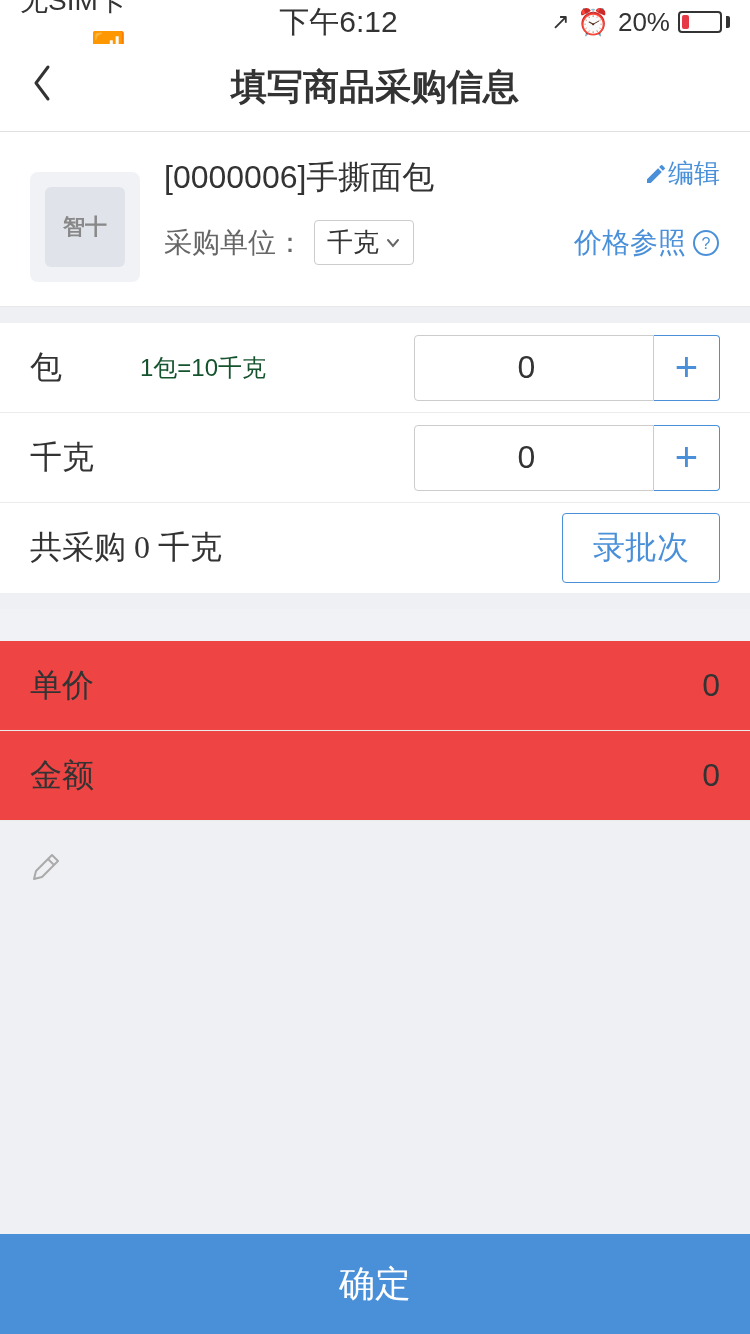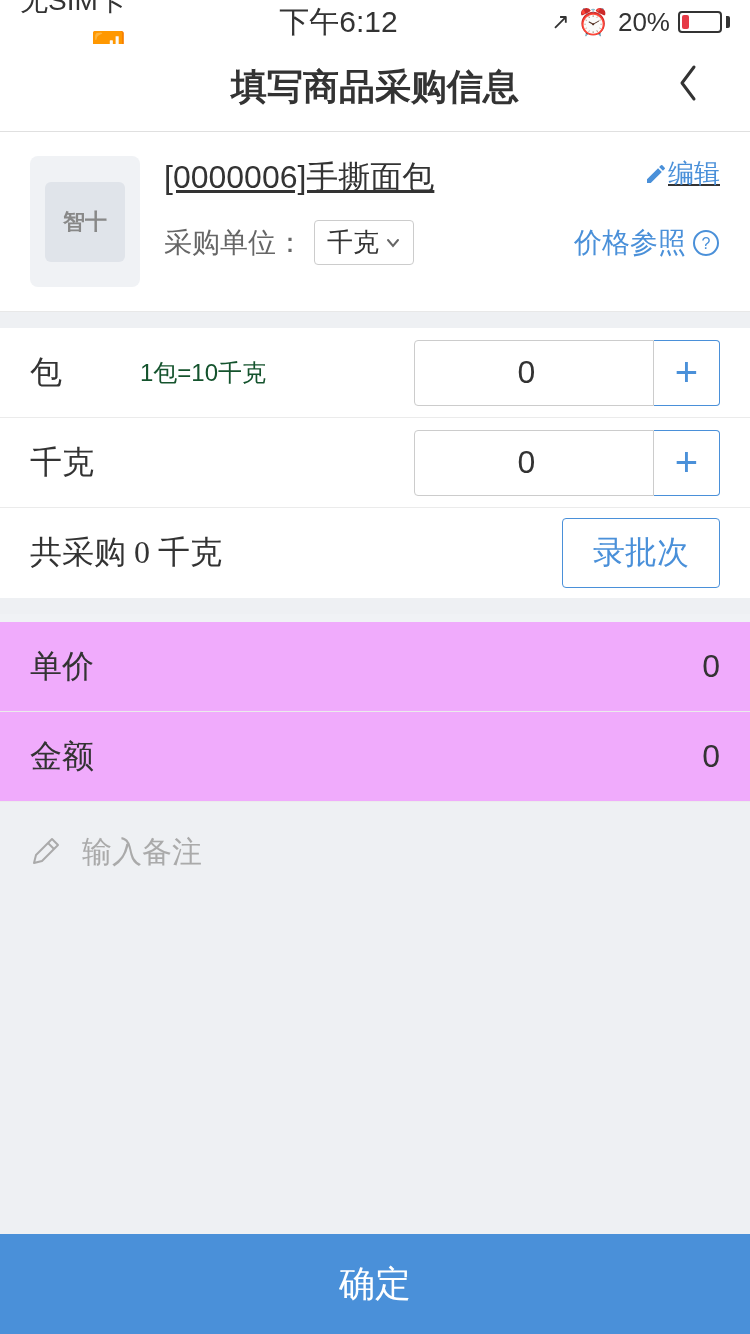--- a/index.html
+++ b/index.html
@@ -43,21 +43,20 @@
 
     
     .nav-bar {
       height: 88px;
       background: #fff;
       display: flex;
       align-items: center;
       padding: 0 30px;
       border-bottom: 1px solid #e0e0e0;
       position: relative;
-      justify-content: flex-end;
     }
     .nav-back {
       font-size: 40px;
       color: #333;
       cursor: pointer;
       padding: 10px 20px 10px 0;
     }
     .nav-title {
       position: absolute;
       left: 50%;
@@ -71,27 +70,28 @@
     .product-section {
       background: #fff;
       padding: 24px 30px;
       display: flex;
       align-items: flex-start;
       gap: 24px;
       border-bottom: 1px solid #e8e8e8;
     }
     .product-image {
       width: 110px;
-      height: 131px;
+      height: 110px;
       background: #f0f2f5;
       border-radius: 8px;
       display: flex;
       align-items: center;
       justify-content: center;
       flex-shrink: 0;
+      margin-top: 16px;
     }
     .product-image-inner {
       width: 80px;
       height: 80px;
       background: #e0e4ea;
       border-radius: 6px;
       display: flex;
       align-items: center;
       justify-content: center;
       font-size: 22px;
@@ -99,21 +99,20 @@
       font-weight: bold;
     }
     .product-info {
       flex: 1;
     }
     .product-header {
       display: flex;
       justify-content: space-between;
       align-items: flex-start;
       margin-bottom: 20px;
-      text-decoration: underline;
     }
     .product-name {
       font-size: 32px;
       color: #333;
       font-weight: 500;
     }
     .edit-btn {
       font-size: 26px;
       color: #4a90d9;
       display: flex;
@@ -233,22 +232,22 @@
       border-radius: 4px;
       padding: 12px 30px;
       font-size: 32px;
       color: #4a90d9;
       background: #fff;
       cursor: pointer;
     }
 
     
     .info-section {
-      background: #f0abfc;
-      margin-top: 8px;
+      background: #ef4444;
+      margin-top: 32px;
     }
     .info-row {
       display: flex;
       align-items: center;
       justify-content: space-between;
       padding: 0 30px;
       height: 90px;
       border-bottom: 1px solid #ebebeb;
     }
     .info-label {
@@ -421,21 +420,20 @@
       <span class="info-label">金额</span>
       <span class="info-value">0</span>
     </div>
   </div>
 
   <div class="notes-section">
     <svg width="36" height="36" viewBox="0 0 36 36">
       <path d="M4 28l2-8L22 4l6 6L12 26l-8 2z" stroke="#aaa" stroke-width="2" fill="none" stroke-linecap="round" stroke-linejoin="round"></path>
       <line x1="18" y1="8" x2="24" y2="14" stroke="#aaa" stroke-width="2"></line>
     </svg>
-    <span class="notes-placeholder">输入备注</span>
   </div>
 
   <div style="flex:1; background:#eef0f3;"></div>
 </div>
 
 <div class="confirm-section">
   <span class="confirm-text">确定</span>
 </div>
 
 </body></html>

